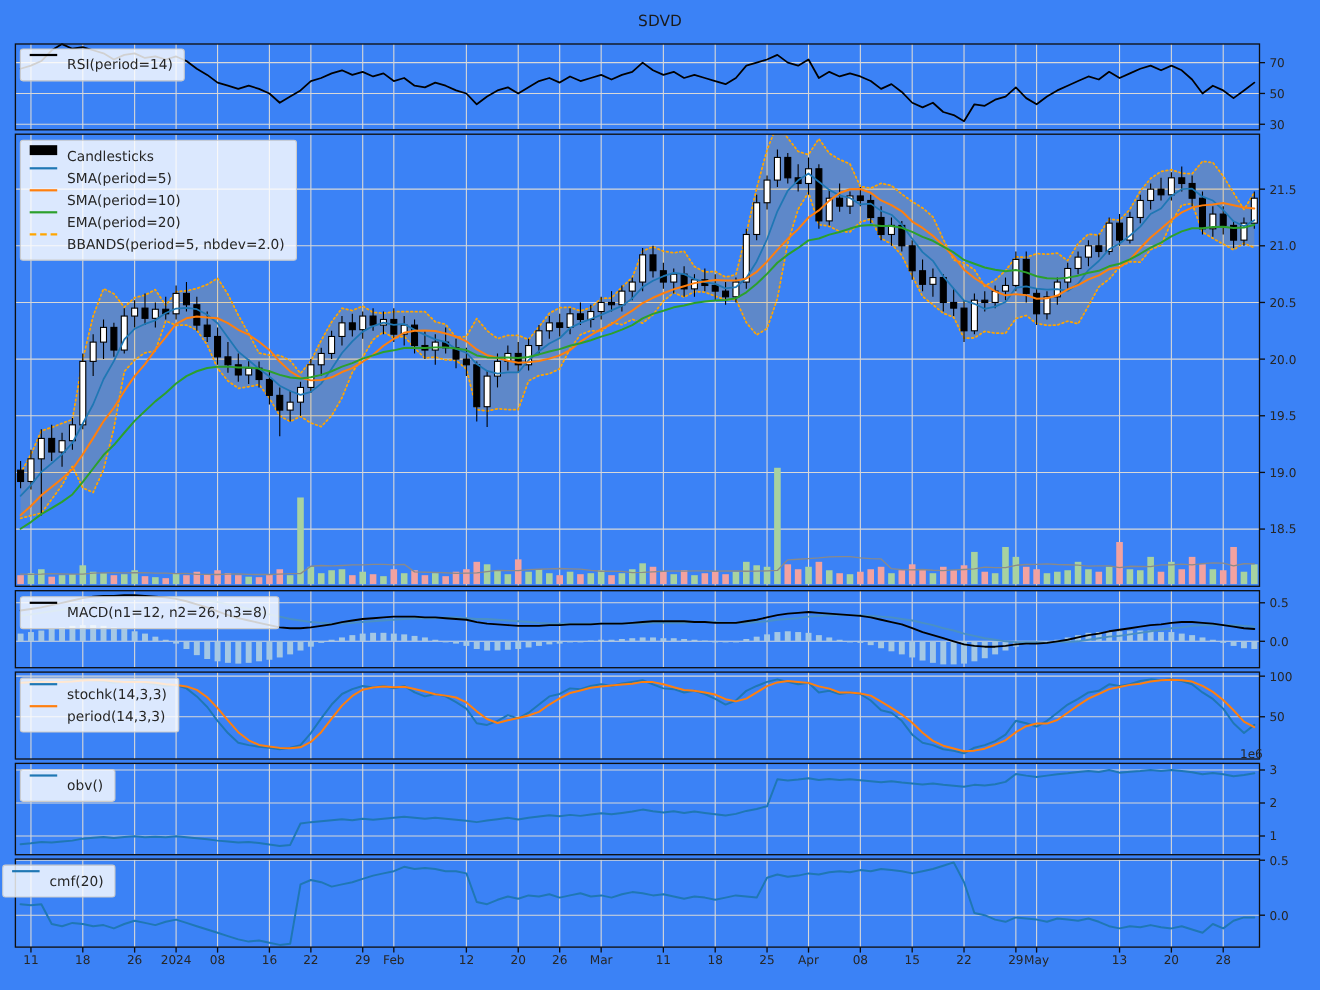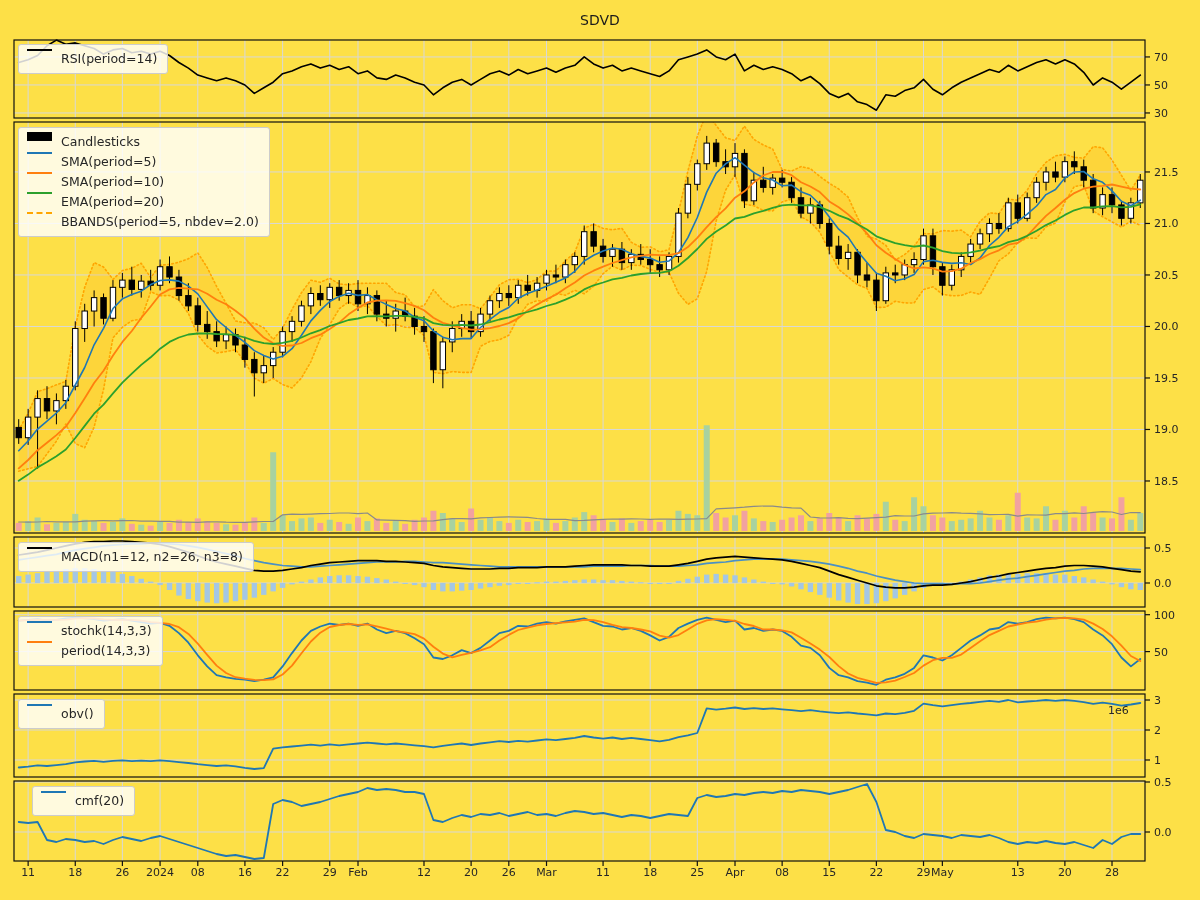--- a/index.html
+++ b/index.html
@@ -1,30 +1,30 @@
 <!DOCTYPE html>
 <html><head>
 <meta charset="utf-8">
 <style>
   html,body{margin:0;padding:0;background:#ffffff;}
-  #figure{position:relative;width:1200px;height:900px;background:#fde047;overflow:hidden;
+  #figure{position:relative;width:1200px;height:900px;background:#3b82f6;overflow:hidden;
           font-family:"DejaVu Sans","Liberation Sans",sans-serif;color:#262626;}
   #figure-title{position:absolute;top:12px;left:0;width:1200px;text-align:center;
                 font-size:14px;color:#1a1a1a;}
   svg{position:absolute;left:0;top:0;}
   .legend{position:absolute;background:rgba(255,255,255,0.82);border:1px solid #cccccc;
           border-radius:3px;padding:4px 10px 4px 8px;font-size:12.5px;line-height:20px;
           white-space:nowrap;z-index:5;}
   .lrow{display:flex;height:20px;}
   .sw{display:inline-block;width:25px;margin-right:9px;flex:0 0 25px;}
   .sw.line{height:0;border-top:2.5px solid #000;}
   .sw.dash{height:0;border-top:2.5px dashed #ffa500;}
   .sw.patch{height:9px;background:#000;}
-  #obv-offset{position:absolute;left:1108px;top:679px;width:40px;
-              font-size:11px;color:#262626;margin-top:25px;}
+  #obv-offset{position:absolute;left:1108px;top:679px;width:40px;text-align:right;
+              font-size:11px;color:#262626;}
 </style>
 </head>
 <body>
 
 <div id="figure">
   <div id="figure-title">SDVD</div>
 
   <svg id="chart" width="1200" height="900">
       <line x1="28.137500000000003" y1="40" x2="28.137500000000003" y2="118" stroke="#d8d8d8" stroke-width="1"></line>
       <line x1="75.2625" y1="40" x2="75.2625" y2="118" stroke="#d8d8d8" stroke-width="1"></line>
@@ -838,21 +838,21 @@
     </div>
   </div>
 
   <div class="legend" style="left:18px;top:699px">
     <div class="lrow">
       <span class="sw line" style="border-color:#1f77b4"></span>
       <span>obv()</span>
     </div>
   </div>
 
-  <div class="legend" style="left:32px;top:786px">
+  <div class="legend" style="left:2px;top:786px">
     <div class="lrow">
       <span class="sw line" style="border-color:#1f77b4"></span>
       <span>cmf(20)</span>
     </div>
   </div>
 
   <div id="obv-offset">1e6</div>
 </div>
 
 </body></html>

